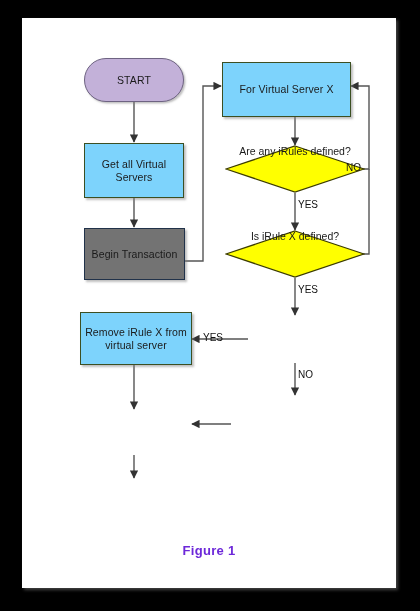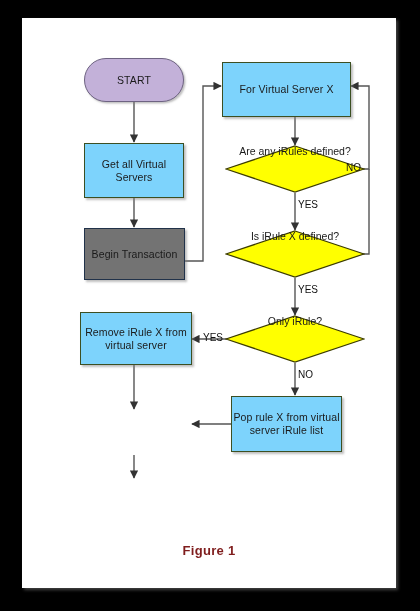--- a/index.html
+++ b/index.html
@@ -92,21 +92,21 @@
     white-space: nowrap;
   }
   #caption {
     position: absolute;
     left: 0;
     top: 525px;
     width: 374px;
     text-align: center;
     font-size: 13px;
     font-weight: bold;
-    color: #7f1d1d;
+    color: #6d28d9;
     letter-spacing: 0.3px;
   }
 </style>
 </head>
 <body>
 
 <div id="page">
   <div id="panel">
 
     <svg id="svg-layer" viewBox="0 0 374 570" width="374" height="570" xmlns="http://www.w3.org/2000/svg">
@@ -168,34 +168,25 @@
       <span class="dtext">Are any iRules defined?</span>
     </div>
 
     <div class="node-decision" style="left:203px; top:212px; width:140px; height:48px;">
       <svg width="140" height="48" viewBox="0 0 140 48" xmlns="http://www.w3.org/2000/svg">
         <polygon points="70,1 139,24 70,47 1,24" fill="#ffff00" stroke="#3c3c00" stroke-width="1.3"></polygon>
       </svg>
       <span class="dtext">Is iRule X defined?</span>
     </div>
 
-    <div class="node-decision" style="left:203px; top:297px; width:140px; height:48px;">
-      <svg width="140" height="48" viewBox="0 0 140 48" xmlns="http://www.w3.org/2000/svg">
-        <polygon points="70,1 139,24 70,47 1,24" fill="#ffff00" stroke="#3c3c00" stroke-width="1.3"></polygon>
-      </svg>
-      <span class="dtext">Only iRule?</span>
-    </div>
 
     <div class="node node-process-green" style="left:58px; top:294px; width:112px; height:53px;">
       <span>Remove iRule X from virtual server</span>
     </div>
 
-    <div class="node node-process-green" style="left:209px; top:378px; width:111px; height:56px;">
-      <span>Pop rule X from virtual server iRule list</span>
-    </div>
 
 
 
     <span class="edge-label" style="left:324px; top:144px;">NO</span>
     <span class="edge-label" style="left:276px; top:181px;">YES</span>
     <span class="edge-label" style="left:276px; top:266px;">YES</span>
     <span class="edge-label" style="left:181px; top:314px;">YES</span>
     <span class="edge-label" style="left:276px; top:351px;">NO</span>
 
     <div id="caption">Figure 1</div>

